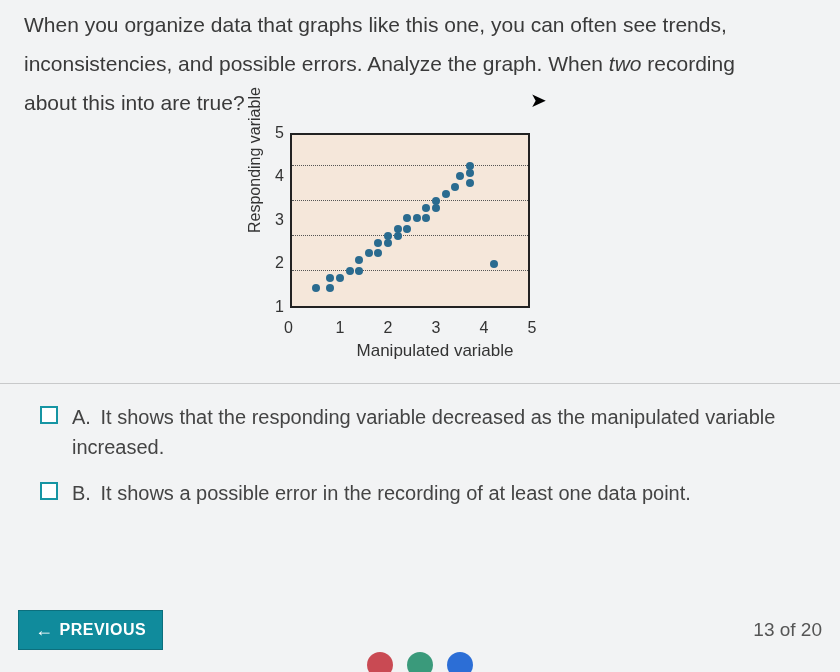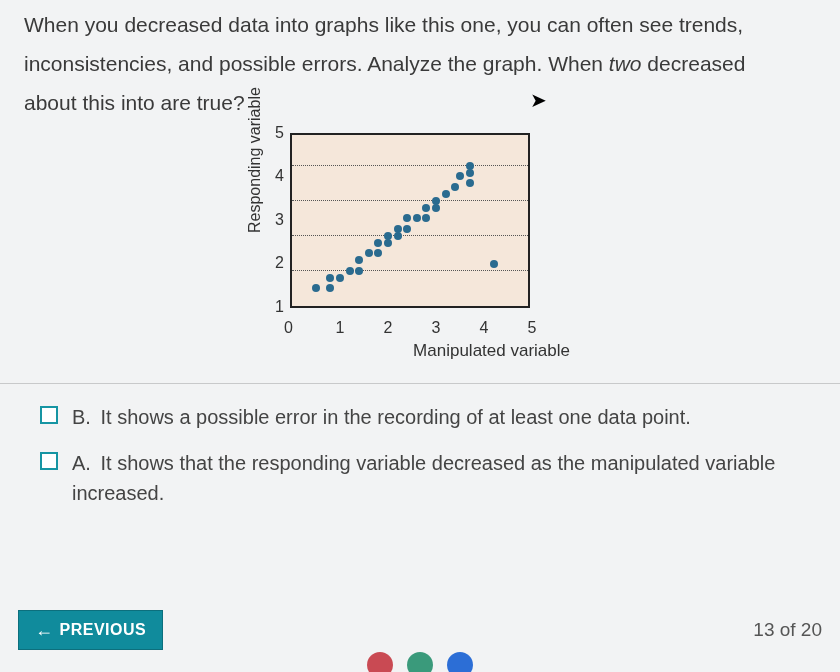--- a/index.html
+++ b/index.html
@@ -39,21 +39,21 @@
   .y-label {
     position: absolute;
     left: -24px; top: 100px;
     transform: rotate(-90deg);
     transform-origin: left top;
     font-size: 16px;
     color: #333;
     white-space: nowrap;
   }
   .x-label {
-    text-align: right;
+    text-align: center;
     font-size: 17px;
     color: #333;
     margin-top: 4px;
     margin-left: 30px;
   }
   .plot-outer {
     display: flex;
     align-items: flex-start;
   }
   .y-ticks {
@@ -170,22 +170,22 @@
   .footer-dots .d {
     width: 26px; height: 26px;
     border-radius: 50%;
   }
 </style>
 </head>
 <body>
 <div class="page">
 
 <div class="question-text">
-  <span>When you decreased data into graphs like this one, you can often see trends,</span><br>
-  <span>inconsistencies, and possible errors. Analyze the graph. When </span><em>two</em><span> decreased</span><br>
+  <span>When you organize data that graphs like this one, you can often see trends,</span><br>
+  <span>inconsistencies, and possible errors. Analyze the graph. When </span><em>two</em><span> recording</span><br>
   <span>about this into are true?</span>
 </div>
 
 <span class="cursor">➤</span>
 
 <div class="chart-wrap">
   <div class="y-label">Responding variable</div>
   <div class="plot-outer">
     <div class="y-ticks" id="yticks">
           <span>5</span>
@@ -239,29 +239,29 @@
       </div>
   <div class="x-label">Manipulated variable</div>
 </div>
 
 <hr class="divider">
 
 <div class="options">
   <div class="option">
     <div class="checkbox"></div>
     <div class="opt-body">
-      <span class="opt-letter">B.</span>
-      <span>It shows a possible error in the recording of at least one data point.</span>
+      <span class="opt-letter">A.</span>
+      <span>It shows that the responding variable decreased as the manipulated variable increased.</span>
     </div>
   </div>
   <div class="option">
     <div class="checkbox"></div>
     <div class="opt-body">
-      <span class="opt-letter">A.</span>
-      <span>It shows that the responding variable decreased as the manipulated variable increased.</span>
+      <span class="opt-letter">B.</span>
+      <span>It shows a possible error in the recording of at least one data point.</span>
     </div>
   </div>
 </div>
 
 <div class="nav">
   <button class="nav-btn">
     <span class="arrow">←</span>
     <span>PREVIOUS</span>
   </button>
   <div class="progress">13 of 20</div>

